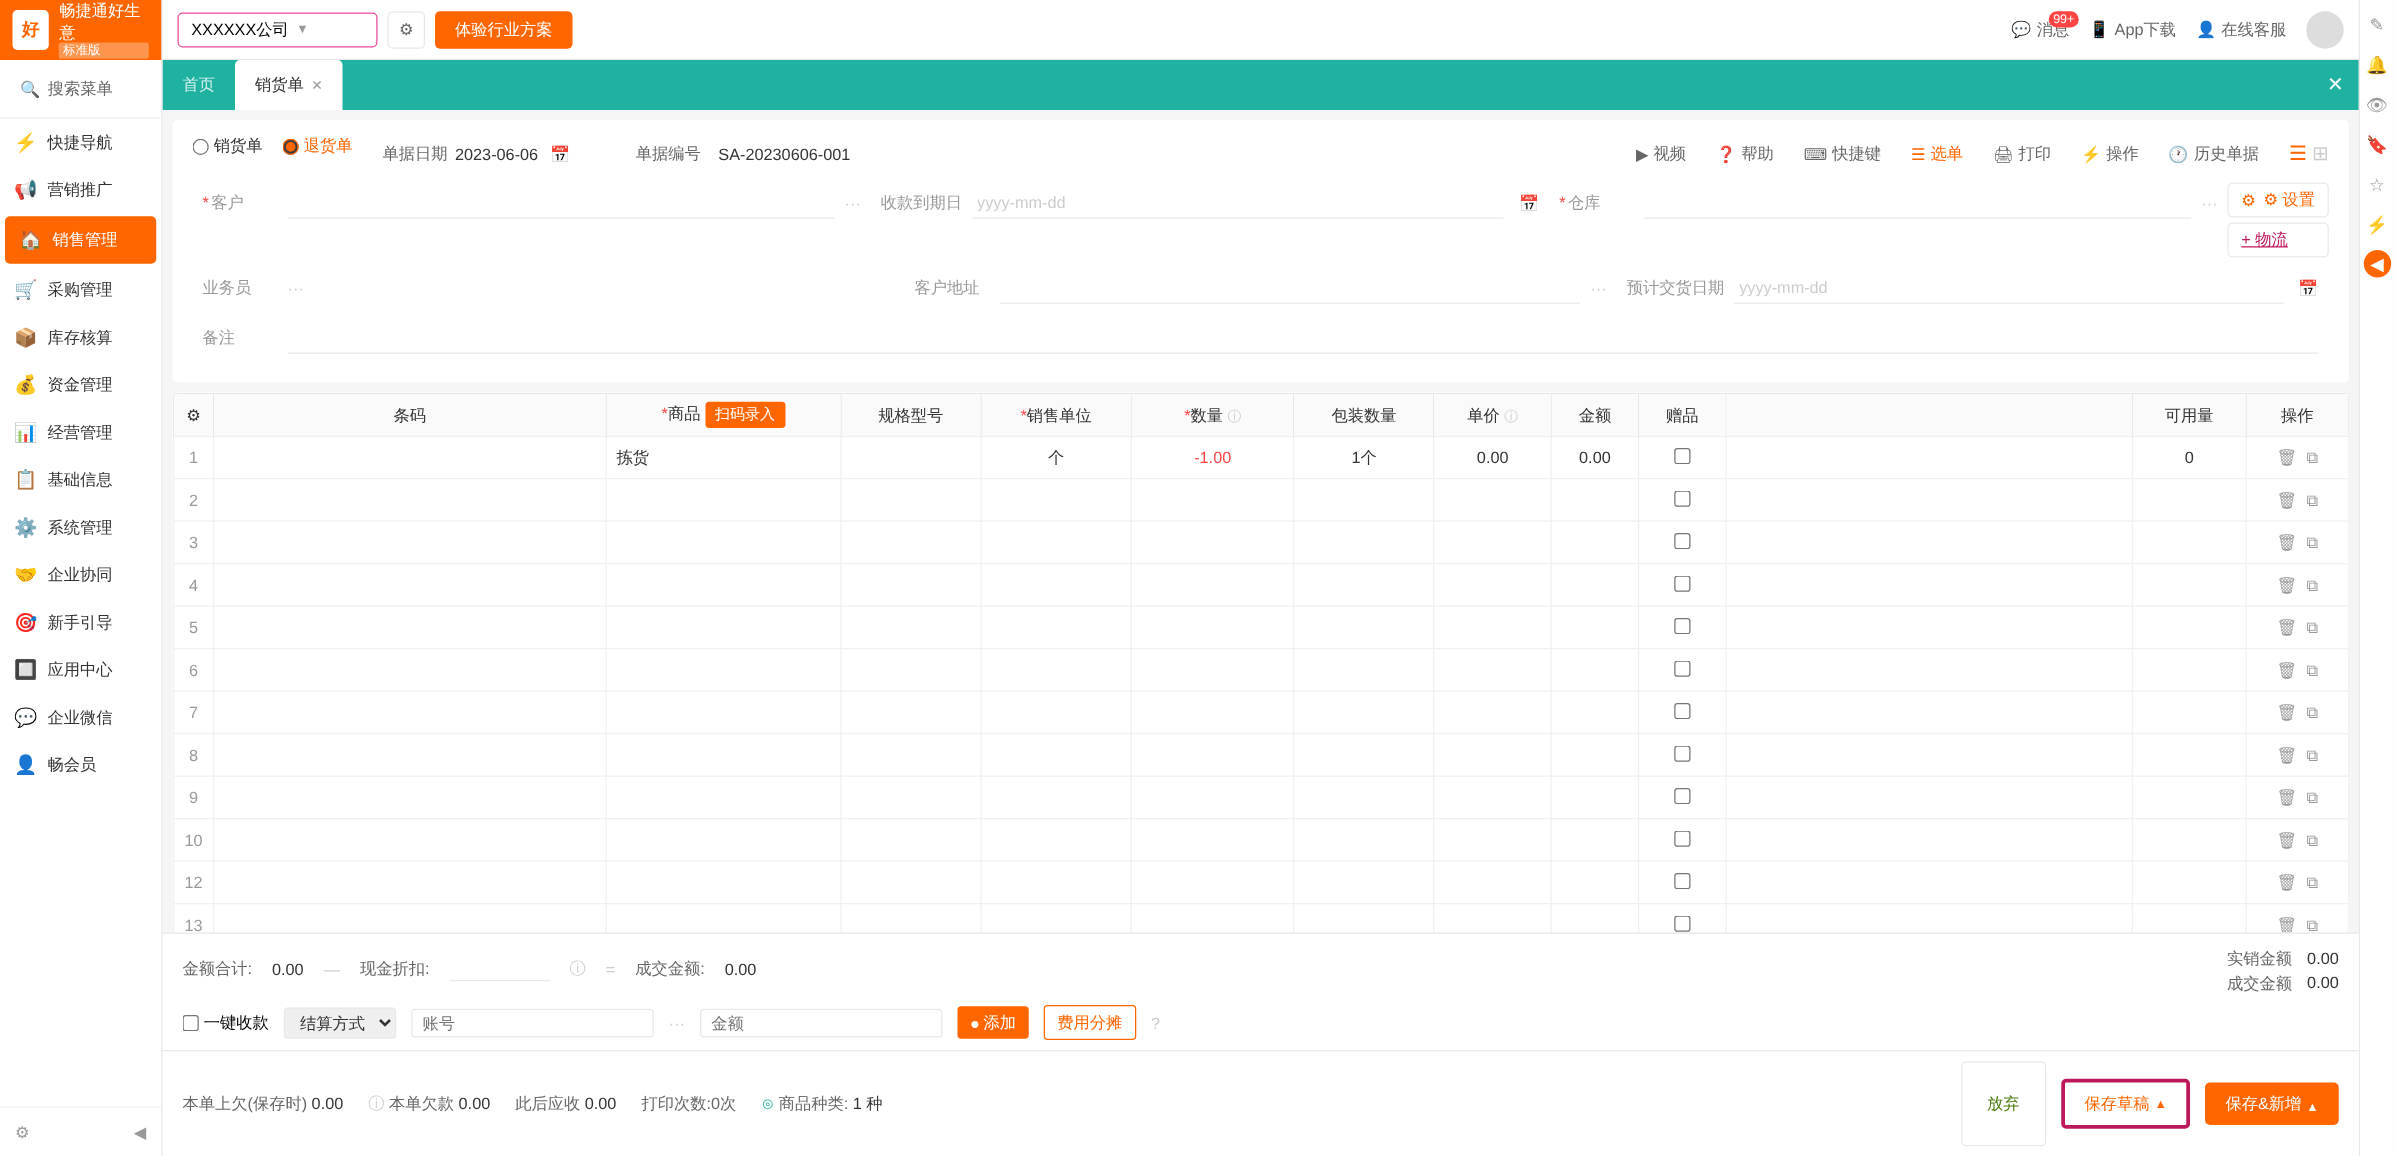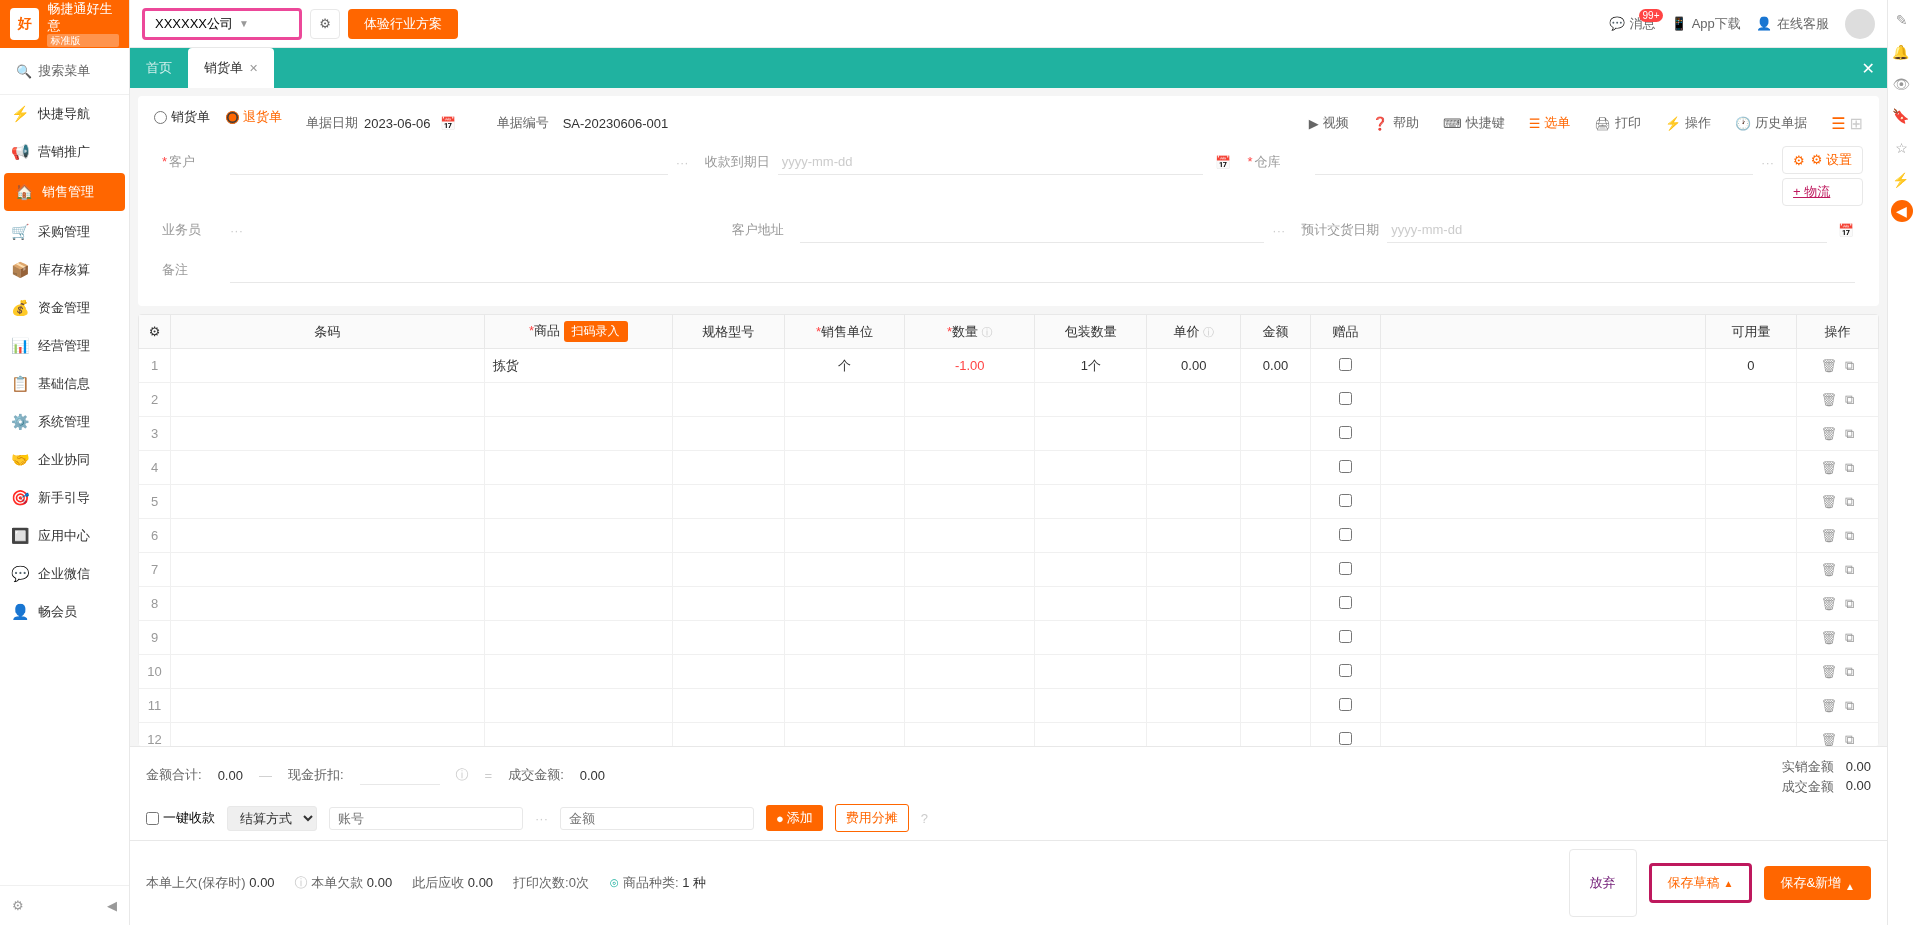--- a/index.html
+++ b/index.html
@@ -18,21 +18,21 @@
     .sidebar-nav-item.active { background: #ff6600; color: #fff; border-radius: 4px; margin: 2px 4px; }
     .sidebar-nav-item .icon { width: 18px; height: 18px; display: flex; align-items: center; justify-content: center; font-size: 15px; }
     .sidebar-footer { margin-top: auto; border-top: 1px solid #f0f0f0; padding: 8px; display: flex; justify-content: space-between; }
     .sidebar-footer-btn { cursor: pointer; color: #999; padding: 4px; }
 
     
     .main { flex: 1; display: flex; flex-direction: column; height: 925px; overflow: hidden; }
 
     
     .topbar { height: 48px; background: #fff; border-bottom: 1px solid #e8e8e8; display: flex; align-items: center; padding: 0 12px; gap: 8px; }
-    .company-select { display: flex; align-items: center; gap: 6px; border: 3px solid #ec4899; border-radius: 4px; padding: 4px 10px; min-width: 160px; cursor: pointer; }
+    .company-select { display: flex; align-items: center; gap: 6px; border: 1px solid #ec4899; border-radius: 4px; padding: 4px 10px; min-width: 160px; cursor: pointer; }
     .company-select .arrow { color: #999; font-size: 10px; }
     .settings-btn { width: 30px; height: 30px; border: 1px solid #e8e8e8; border-radius: 4px; display: flex; align-items: center; justify-content: center; cursor: pointer; color: #666; }
     .industry-btn { background: #ff6600; color: #fff; border: none; border-radius: 4px; padding: 6px 16px; cursor: pointer; font-size: 13px; }
     .topbar-right { margin-left: auto; display: flex; align-items: center; gap: 16px; }
     .topbar-icon { display: flex; align-items: center; gap: 4px; cursor: pointer; color: #666; position: relative; }
     .badge { position: absolute; top: -6px; right: -8px; background: #ff4444; color: #fff; border-radius: 8px; font-size: 10px; padding: 1px 4px; }
     .user-avatar { width: 30px; height: 30px; border-radius: 50%; background: #ddd; }
 
     
     .tabbar { height: 40px; background: #20b2a0; display: flex; align-items: center; padding: 0 0; }
@@ -94,21 +94,21 @@
     .payment-select { border: 1px solid #e8e8e8; border-radius: 3px; padding: 3px 8px; color: #333; cursor: pointer; }
     .add-btn { background: #ff6600; color: #fff; border: none; border-radius: 3px; padding: 4px 10px; cursor: pointer; display: flex; align-items: center; gap: 3px; }
     .expense-btn { border: 1px solid #ff6600; color: #ff6600; background: #fff; border-radius: 3px; padding: 4px 10px; cursor: pointer; }
     .help-icon { color: #ccc; cursor: pointer; }
 
     
     .footer-bar { background: #fff; border-top: 1px solid #e8e8e8; padding: 8px 16px; display: flex; align-items: center; gap: 16px; }
     .footer-info { display: flex; align-items: center; gap: 20px; color: #666; font-size: 12px; }
     .footer-info .val { color: #333; }
     .footer-right { margin-left: auto; display: flex; align-items: center; gap: 12px; }
-    .discard-btn { border: 1px solid #e8e8e8; background: #fff; color: #701a75; border-radius: 4px; padding: 24px 20px; cursor: pointer; }
+    .discard-btn { border: 1px solid #e8e8e8; background: #fff; color: #4d7c0f; border-radius: 4px; padding: 24px 20px; cursor: pointer; }
     .draft-btn { border: 3px solid #be185d; background: #fff; color: #ff6600; border-radius: 4px; padding: 8px 16px; cursor: pointer; display: flex; align-items: center; gap: 4px; }
     .save-btn { background: #ff6600; color: #fff; border: none; border-radius: 4px; padding: 8px 16px; cursor: pointer; display: flex; align-items: flex-end; gap: 4px; }
     .btn-arrow { font-size: 10px; }
 
     
     .right-panel { width: 28px; background: #fff; border-left: 1px solid #e8e8e8; display: flex; flex-direction: column; align-items: center; padding: 8px 0; gap: 8px; }
     .right-panel-icon { width: 24px; height: 24px; display: flex; align-items: center; justify-content: center; cursor: pointer; color: #999; font-size: 14px; }
     .right-panel-icon.highlight { color: #fff; background: #ff6600; border-radius: 3px; }
   </style>
 </head>
@@ -249,21 +249,21 @@
             <input type="radio" name="orderType" checked="" style="">
             <span style="color:#ff6600;">退货单</span>
           </label>
         </div>
         <div class="form-meta" style="margin-left:24px;">
           <div class="meta-item">
             <span style="color:#666;">单据日期</span>
             <span class="meta-value">2023-06-06</span>
             <span style="color:#ccc;margin-left:4px;">📅</span>
           </div>
-          <div class="meta-item" style="margin-left:20px;">
+          <div class="meta-item" style="margin-left:32px;">
             <span style="color:#666;">单据编号</span>
             <span class="meta-value" style="margin-left:8px;">SA-20230606-001</span>
           </div>
         </div>
         <div class="toolbar-right">
           <div class="toolbar-btn">
             <span>▶</span>
             <span>视频</span>
           </div>
           <div class="toolbar-btn">
@@ -545,38 +545,20 @@
       <td></td>
       <td><input type="checkbox" style=""></td>
       <td></td>
       <td></td>
       <td style="white-space:nowrap;">
         <span style="cursor:pointer;color:#999;margin-right:4px;">🗑</span>
         <span style="cursor:pointer;color:#999;">⧉</span>
       </td>
     </tr>
               <tr>
-      <td class="num-col">11</td>
-      <td><input type="text" style="border: none; width: 100%; outline: none; background: transparent;" value=""></td>
-      <td style="text-align:left;padding-left:8px;"></td>
-      <td></td>
-      <td></td>
-      <td style=""></td>
-      <td></td>
-      <td></td>
-      <td></td>
-      <td><input type="checkbox" style=""></td>
-      <td></td>
-      <td></td>
-      <td style="white-space:nowrap;">
-        <span style="cursor:pointer;color:#999;margin-right:4px;">🗑</span>
-        <span style="cursor:pointer;color:#999;">⧉</span>
-      </td>
-    </tr>
-              <tr>
       <td class="num-col">12</td>
       <td><input type="text" style="border: none; width: 100%; outline: none; background: transparent;" value=""></td>
       <td style="text-align:left;padding-left:8px;"></td>
       <td></td>
       <td></td>
       <td style=""></td>
       <td></td>
       <td></td>
       <td></td>
       <td><input type="checkbox" style=""></td>

